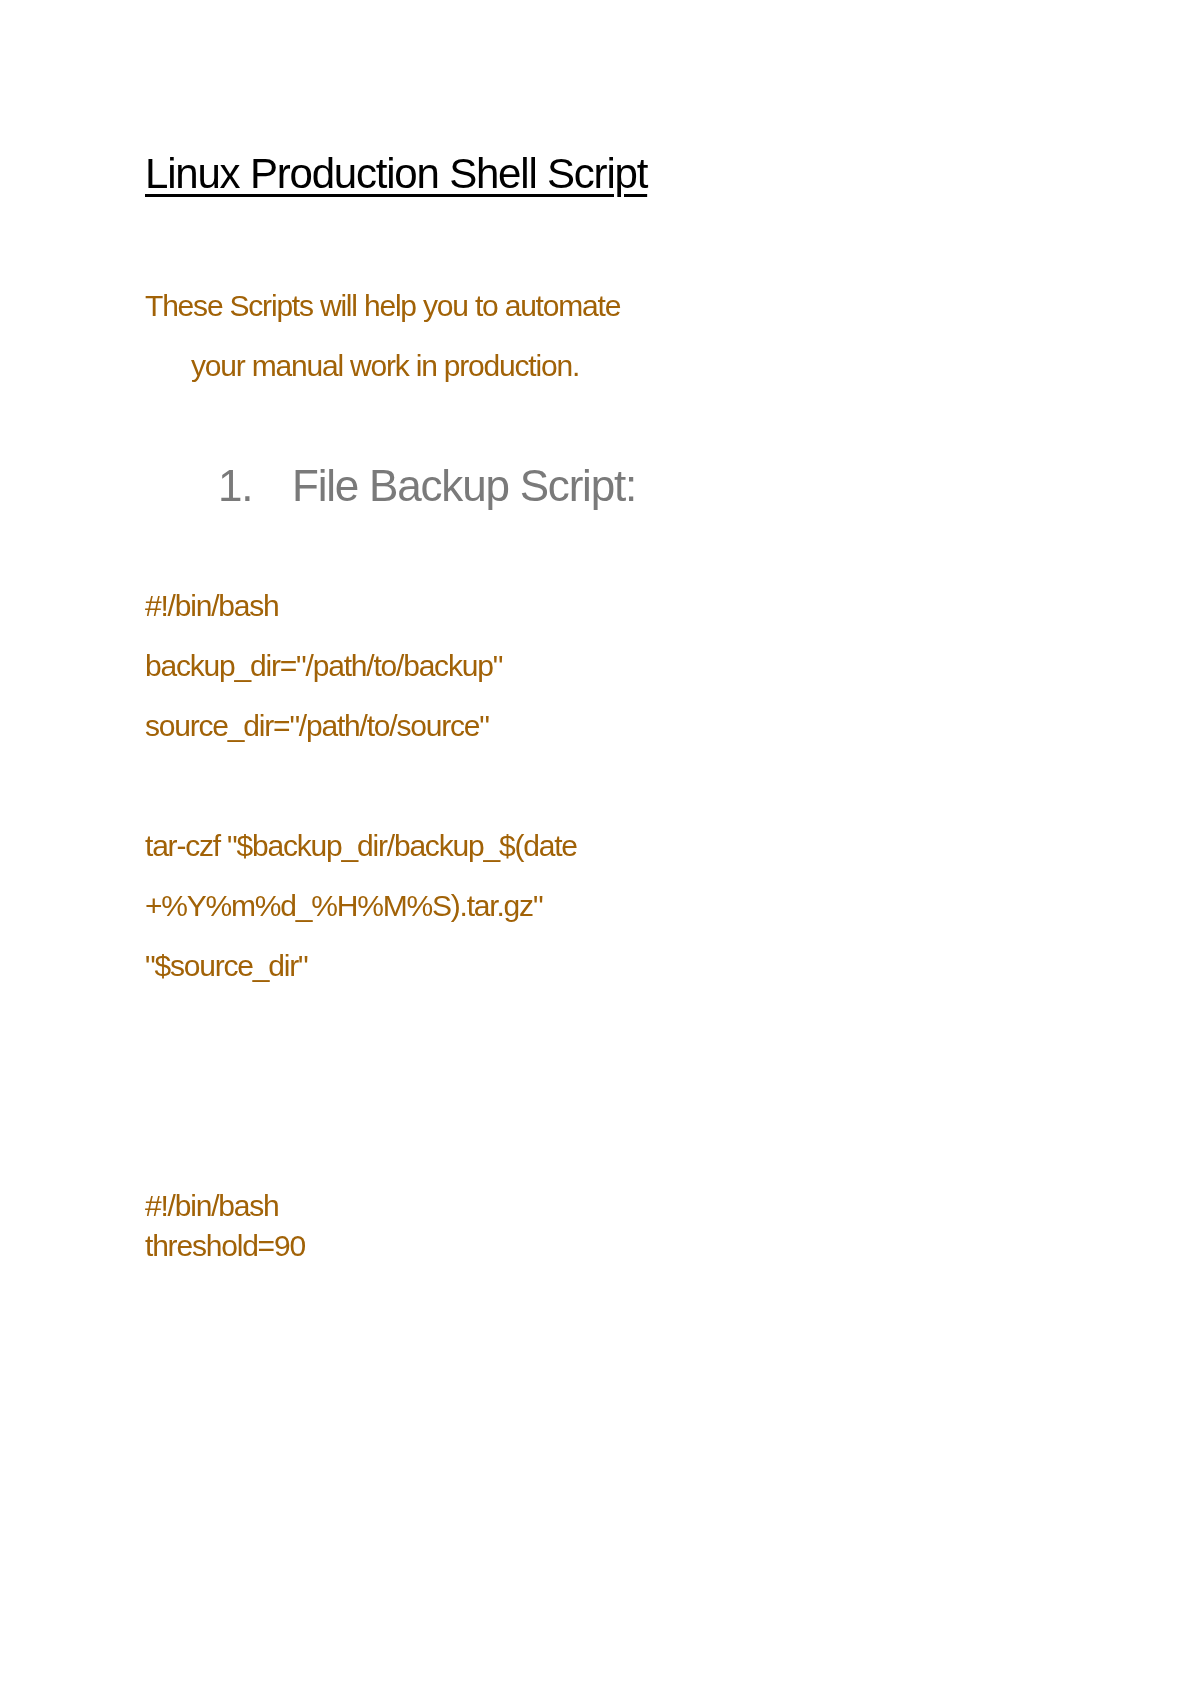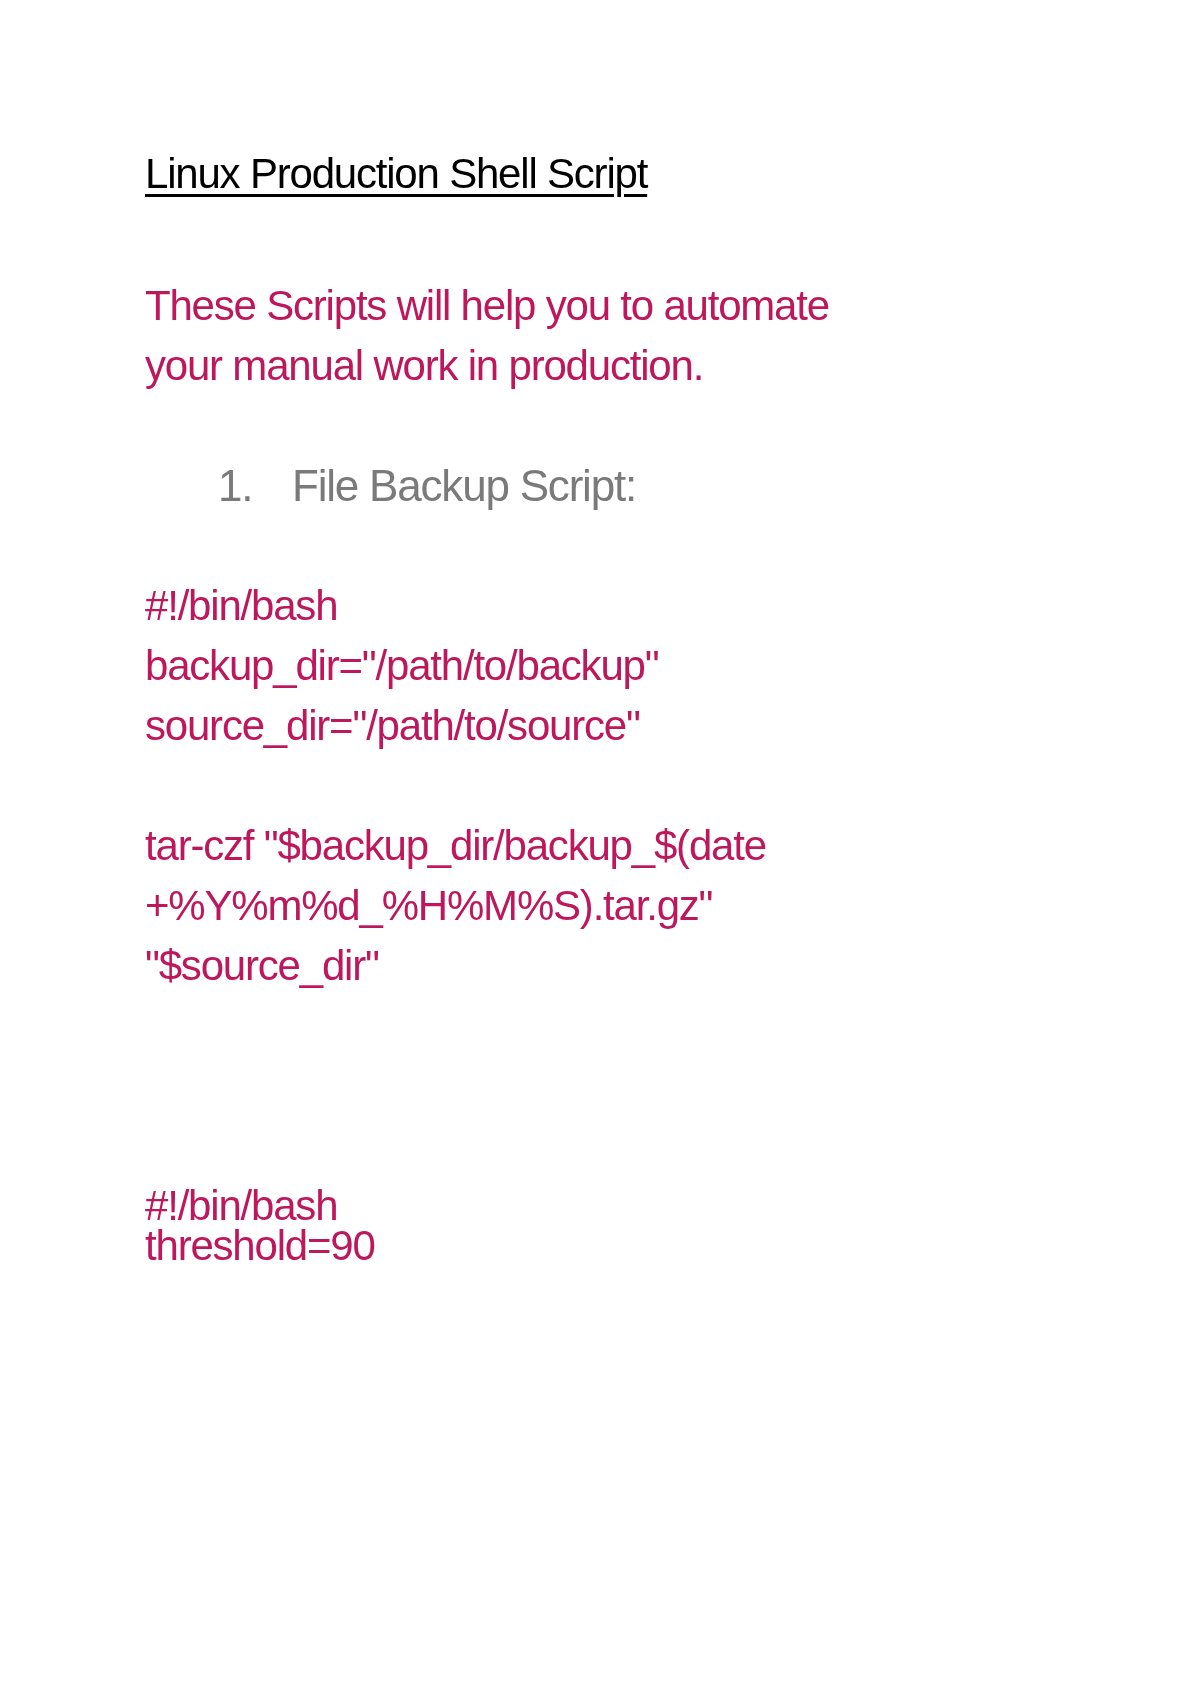--- a/index.html
+++ b/index.html
@@ -29,23 +29,23 @@
       color: #000000;
       text-decoration: underline;
       text-underline-offset: 6px;
       text-decoration-thickness: 3px;
       letter-spacing: -1.2px;
       white-space: nowrap;
     }
     .line {
       position: absolute;
       left: 145px;
-      font-size: 42px;
+      font-size: 30px;
       line-height: 56px;
-      color: #be185d;
+      color: #a16207;
       letter-spacing: -1.2px;
       white-space: nowrap;
     }
     .list-item {
       position: absolute;
       left: 218px;
       font-size: 44px;
       line-height: 56px;
       color: #7a7a7a;
       letter-spacing: -1.2px;
@@ -57,21 +57,21 @@
     }
   </style>
 </head>
 <body>
 
 <div class="page">
 
   <div class="title">Linux Production Shell Script</div>
 
   <div class="line" style="top:278px;">These Scripts will help you to automate</div>
-  <div class="line" style="top:338px;">your manual work in production.</div>
+  <div class="line" style="top:338px;margin-left:46px;">your manual work in production.</div>
 
   <div class="list-item" style="top:458px;">
     <span class="list-num">1.</span><span>File Backup Script:</span>
   </div>
 
   <div class="line" style="top:578px;">#!/bin/bash</div>
   <div class="line" style="top:638px;">backup_dir="/path/to/backup"</div>
   <div class="line" style="top:698px;">source_dir="/path/to/source"</div>
 
   <div class="line" style="top:818px;">tar-czf "$backup_dir/backup_$(date</div>

